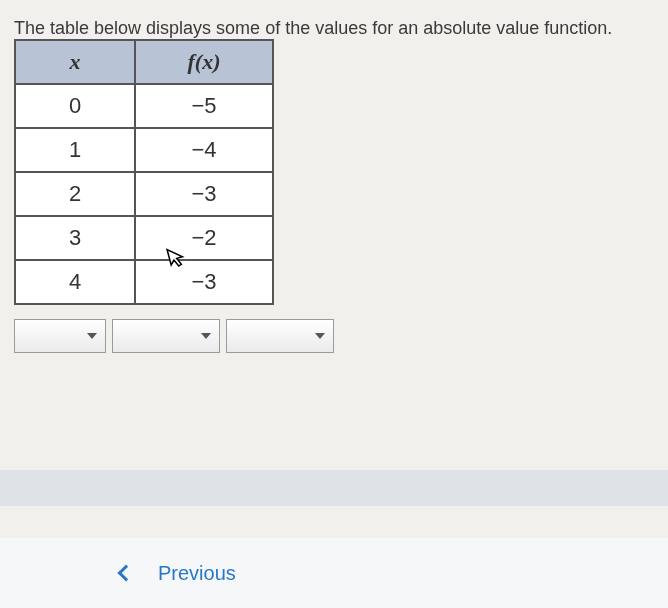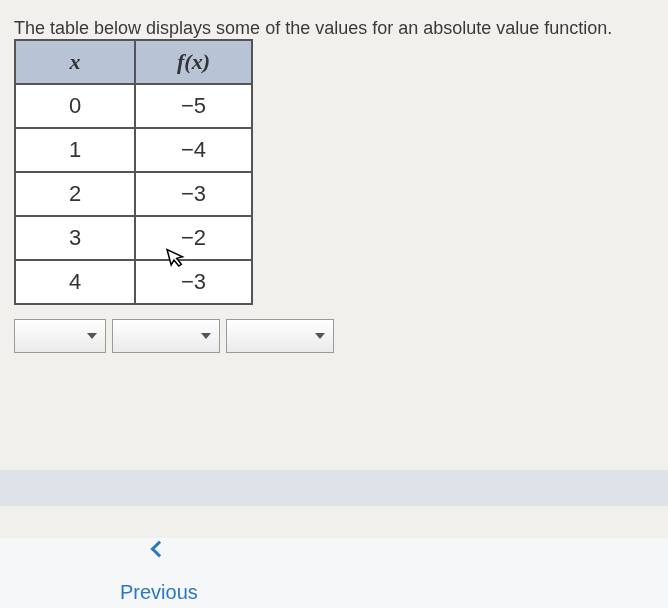--- a/index.html
+++ b/index.html
@@ -29,21 +29,21 @@
     text-align: center;
     font-size: 22px;
     padding: 8px 0;
   }
   table.data th {
     background: #b8c4d6;
     font-weight: bold;
     font-style: normal;
   }
   table.data .col-x { width: 120px; }
-  table.data .col-fx { width: 117px; }
+  table.data .col-fx { width: 138px; }
   .fx-header { font-style: italic; font-family: 'Times New Roman', serif; font-weight: bold; }
   .instruction {
     font-size: 18px;
     color: #3a3a3a;
     margin-bottom: 10px;
   }
   .dropdown-row {
     display: flex;
     gap: 6px;
   }
@@ -83,21 +83,20 @@
     align-items: center;
     padding-left: 120px;
   }
   .prev-btn {
     display: flex;
     align-items: center;
     gap: 26px;
     color: #2878c8;
     font-size: 20px;
     cursor: pointer;
-    flex-direction: column;
   }
   .chevron-left {
     width: 12px; height: 12px;
     border-left: 3px solid #2878c8;
     border-bottom: 3px solid #2878c8;
     transform: rotate(45deg);
   }
   .cursor-icon {
     position: absolute;
     left: 168px;

